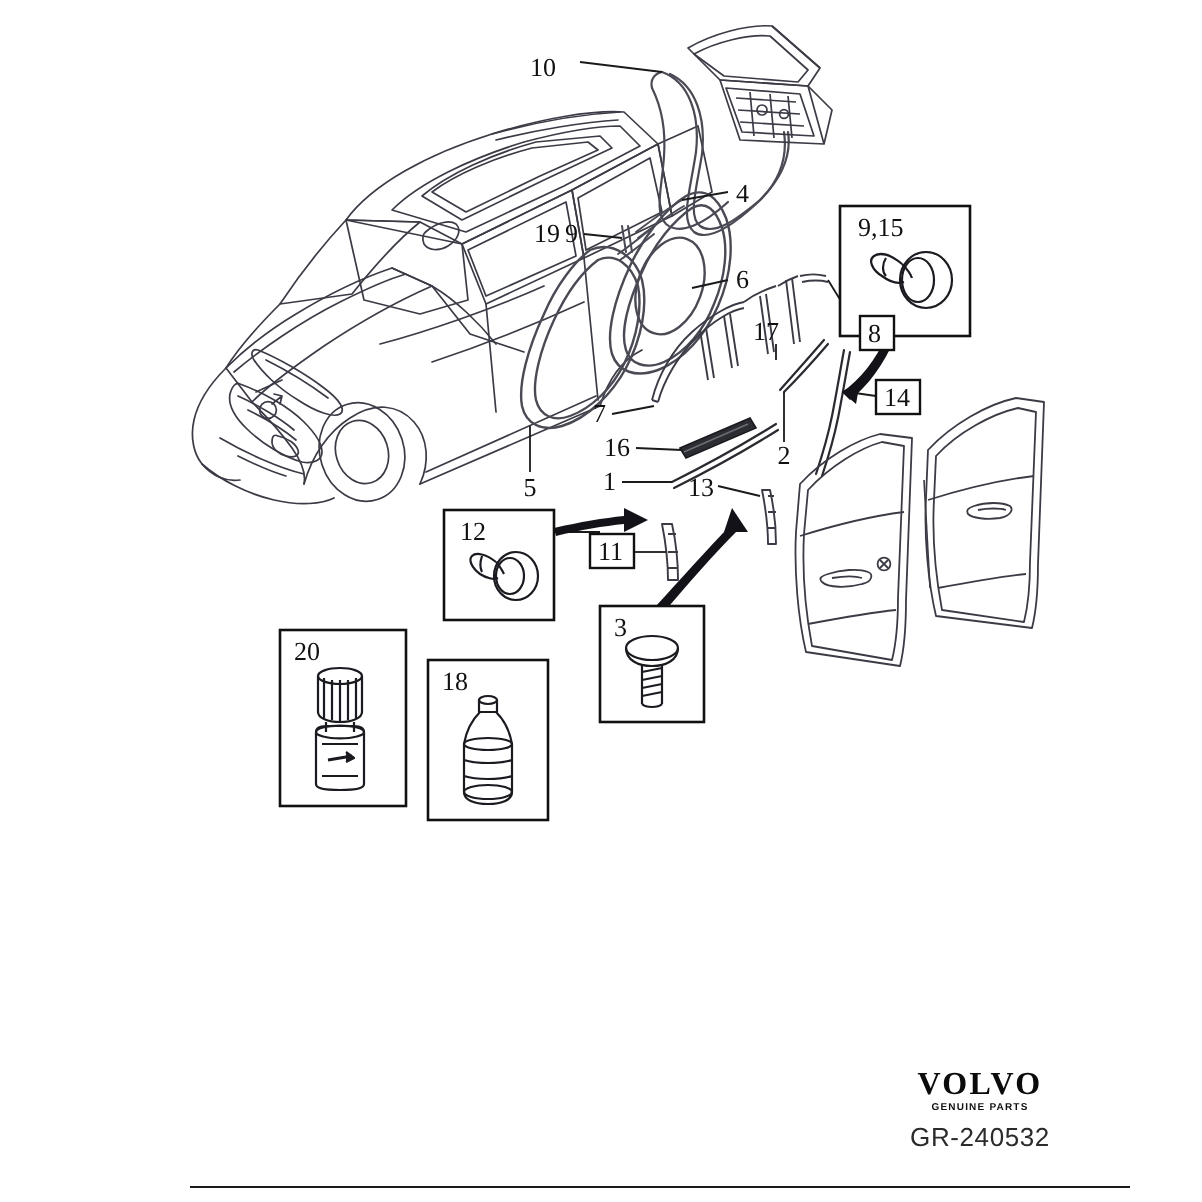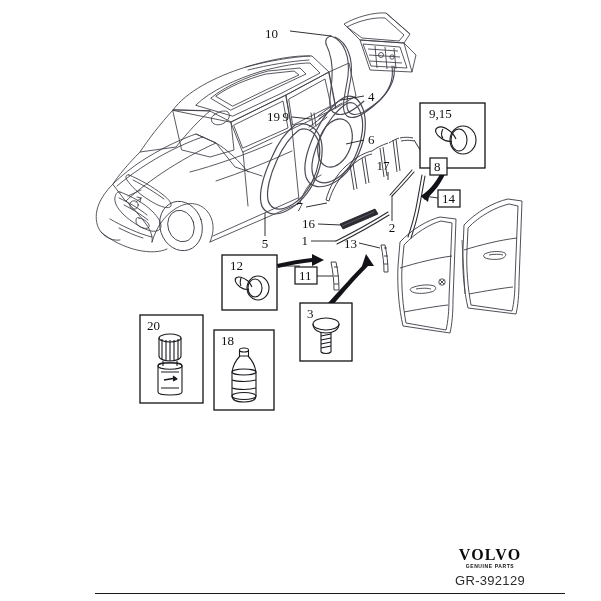--- a/index.html
+++ b/index.html
@@ -30,21 +30,21 @@
     fill: #111111;
   }
   .boxnum-text {
     font-family: "Liberation Serif", serif;
     font-size: 13px;
     fill: #111111;
   }
   .footer-area {
     position: absolute;
     right: 36px;
-    bottom: 14px;
+    bottom: 26px;
     text-align: center;
     width: 150px;
   }
   .volvo-word {
     font-family: "Liberation Serif", serif;
     font-weight: bold;
     font-size: 16px;
     letter-spacing: 1.2px;
     color: #0b0b0b;
     line-height: 1;
@@ -444,18 +444,18 @@
     <text class="callout-text" x="315" y="228" text-anchor="end">16</text>
     <text class="callout-text" x="308" y="245" text-anchor="end">1</text>
     <text class="callout-text" x="344" y="248">13</text>
     <text class="callout-text" x="392" y="232" text-anchor="middle">2</text>
 
   </svg>
 
   <div class="footer-area">
     <div class="volvo-word">VOLVO</div>
     <div class="volvo-sub">GENUINE PARTS</div>
-    <div class="part-no">GR-392129</div>
+    <div class="part-no">GR-240532</div>
   </div>
 
   <div class="rule-line"></div>
 
 </div>
 
 </body></html>

